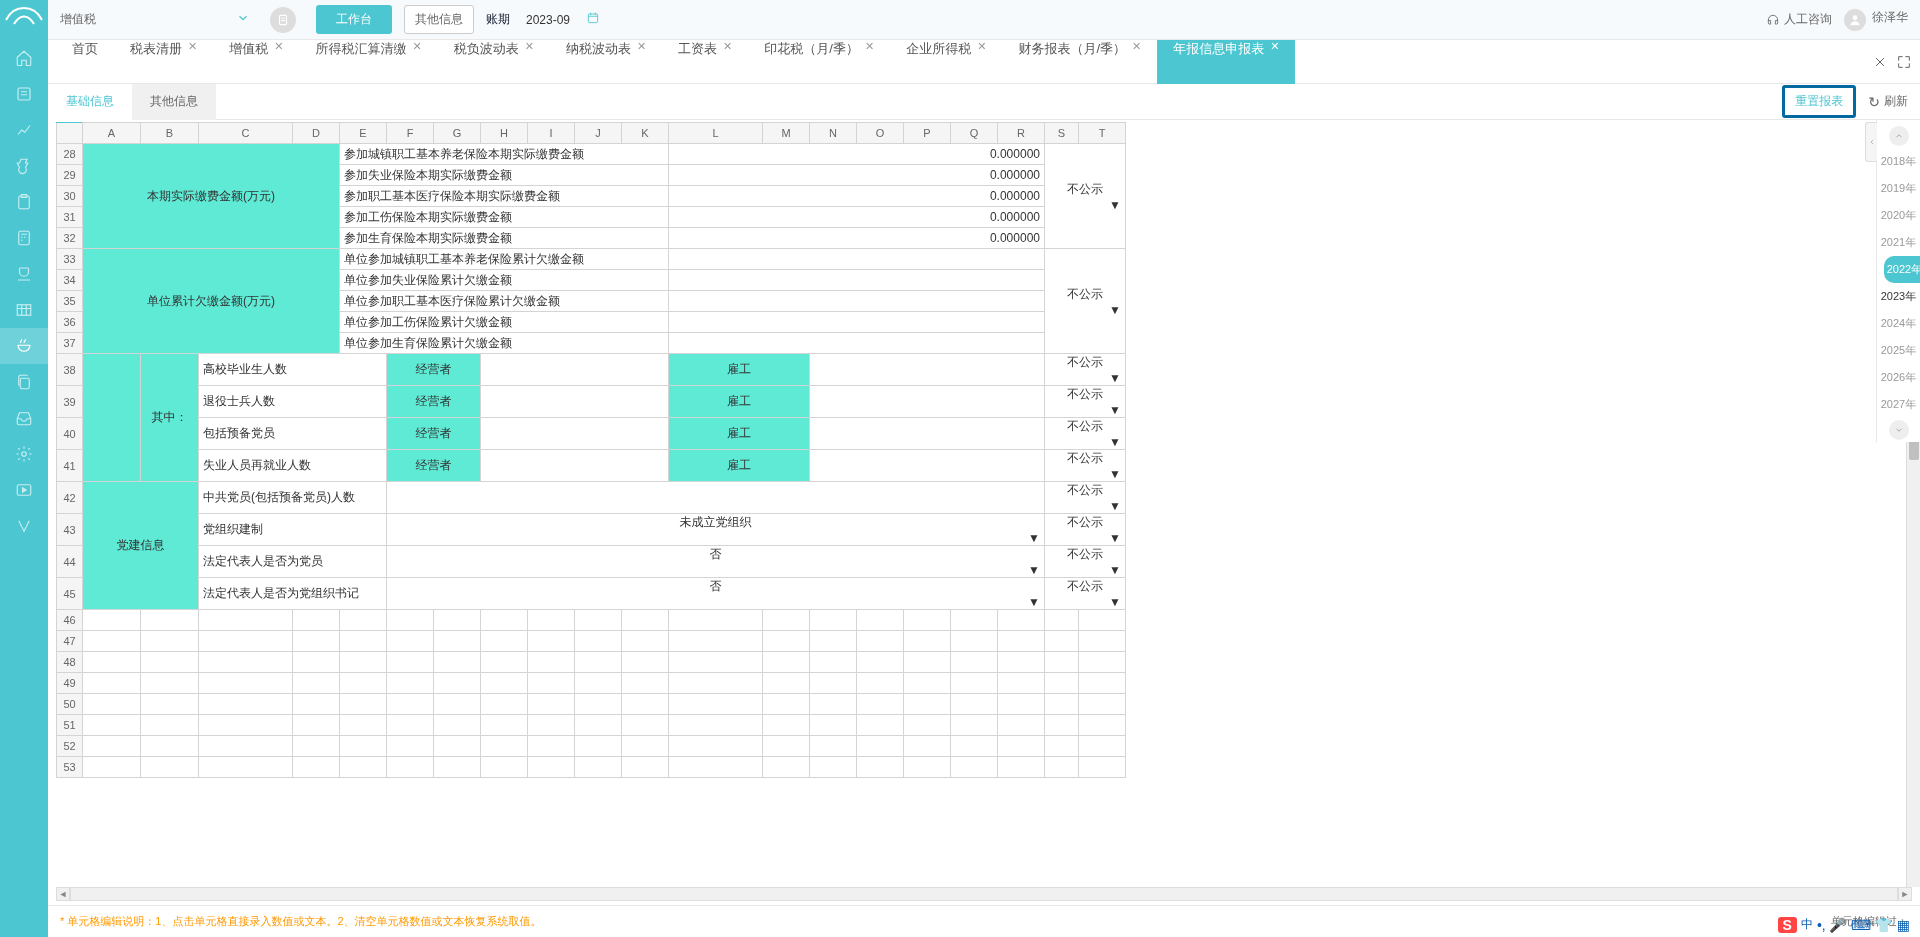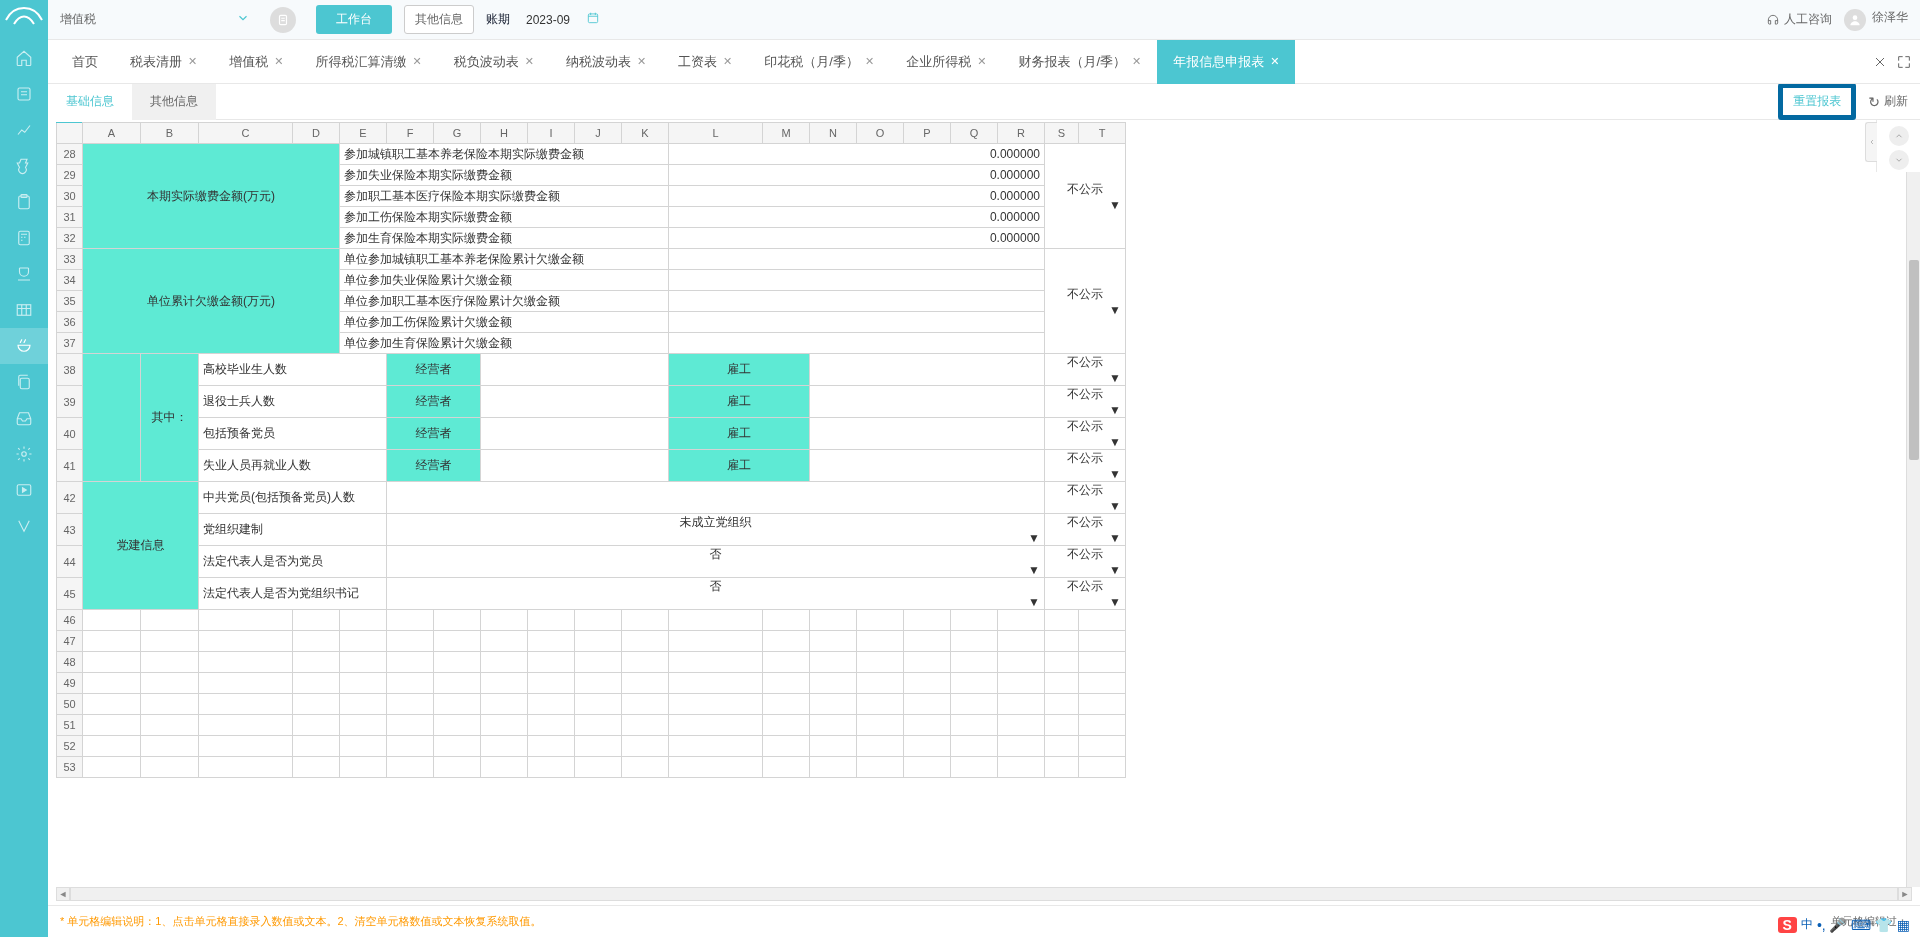--- a/index.html
+++ b/index.html
@@ -28,33 +28,33 @@
     .period-cal svg { width: 14px; height: 14px; stroke: #4cc6d1; fill: none; stroke-width: 1.5; margin-left: 4px; }
     .header-right { margin-left: auto; display: flex; align-items: center; gap: 12px; }
     .support-link { display: flex; align-items: center; gap: 4px; cursor: pointer; color: #666; }
     .support-link svg { width: 14px; height: 14px; stroke: #666; fill: none; stroke-width: 1.5; }
     .user-area { display: flex; align-items: flex-start; gap: 6px; color: #666; cursor: pointer; }
     .avatar { width: 22px; height: 22px; border-radius: 50%; background: #ddd; display: flex; align-items: center; justify-content: center; }
     .avatar svg { width: 14px; height: 14px; fill: #fff; }
     
     
     .tabs-bar { height: 44px; background: #fff; border-bottom: 1px solid #e8e8e8; display: flex; align-items: center; padding: 0 8px; gap: 0; position: relative; }
-    .tab { padding: 0 16px; height: 44px; display: flex; align-items: center; gap: 6px; cursor: pointer; color: #555; font-size: 13px; white-space: nowrap; }
+    .tab { padding: 0 16px; height: 44px; display: flex; gap: 6px; cursor: pointer; color: #555; font-size: 13px; white-space: nowrap; }
     .tab.active { background: #4cc6d1; color: #fff; }
     .tab-close { font-size: 11px; color: #999; cursor: pointer; }
     .tab.active .tab-close { color: #fff; }
     .tabs-right { margin-left: auto; display: flex; align-items: center; gap: 8px; }
     .tabs-right svg { width: 16px; height: 16px; stroke: #666; fill: none; stroke-width: 1.5; cursor: pointer; }
     
     
     .subbar { display: flex; align-items: center; border-bottom: 1px solid #e8e8e8; height: 36px; padding-right: 12px; }
     .subtab { padding: 0 18px; height: 36px; display: flex; align-items: center; cursor: pointer; color: #666; background: #f0f0f0; }
     .subtab.active { background: #fff; color: #4cc6d1; }
     .subbar-actions { margin-left: auto; display: flex; align-items: center; gap: 12px; }
-    .btn-reset { border: 5px solid #0369a1; color: #4cc6d1; background: #fff; padding: 5px 10px; border-radius: 3px; cursor: pointer; font-size: 12px; }
+    .btn-reset { border: 3px solid #0369a1; color: #4cc6d1; background: #fff; padding: 5px 10px; border-radius: 3px; cursor: pointer; font-size: 12px; }
     .btn-refresh { color: #666; background: none; border: none; cursor: pointer; display: flex; align-items: center; gap: 4px; font-size: 12px; }
     .btn-refresh::before { content: "↻"; font-size: 14px; }
     
     
     .sheet-wrap { flex: 1; display: flex; position: relative; overflow: hidden; }
     .sheet-scroll { flex: 1; overflow: auto; padding: 2px 8px 0 8px; }
     .sheet { border-collapse: collapse; table-layout: fixed; }
     .sheet th, .sheet td { border: 1px solid #d4d4d4; height: 21px; font-weight: normal; padding: 0 4px; overflow: hidden; white-space: nowrap; text-overflow: ellipsis; }
     .sheet thead th { background: #f5f5f5; color: #666; font-size: 11px; text-align: center; }
     .sheet thead th:first-child { width: 26px; border-top-color: #4cc6d1; }
@@ -665,20 +665,32 @@
       <div class="year-handle">
           <svg viewBox="0 0 24 24">
             <path d="M15 6l-6 6 6 6"></path>
           </svg>
         </div>
       <div class="year-nav">
           <svg viewBox="0 0 24 24">
             <path d="M6 15l6-6 6 6"></path>
           </svg>
         </div>
+      <div id="years-container">
+          <div class="year-item">2018年</div>
+          <div class="year-item">2019年</div>
+          <div class="year-item">2020年</div>
+          <div class="year-item">2021年</div>
+          <div class="year-item active">2022年</div>
+          <div class="year-item current">2023年</div>
+          <div class="year-item">2024年</div>
+          <div class="year-item">2025年</div>
+          <div class="year-item">2026年</div>
+          <div class="year-item">2027年</div>
+        </div>
       <div class="year-nav">
           <svg viewBox="0 0 24 24">
             <path d="M6 9l6 6 6-6"></path>
           </svg>
         </div>
     </div>
   </div>
 
   <div class="hscroll-wrap">
     <div class="hscroll-arrow">◄</div>

